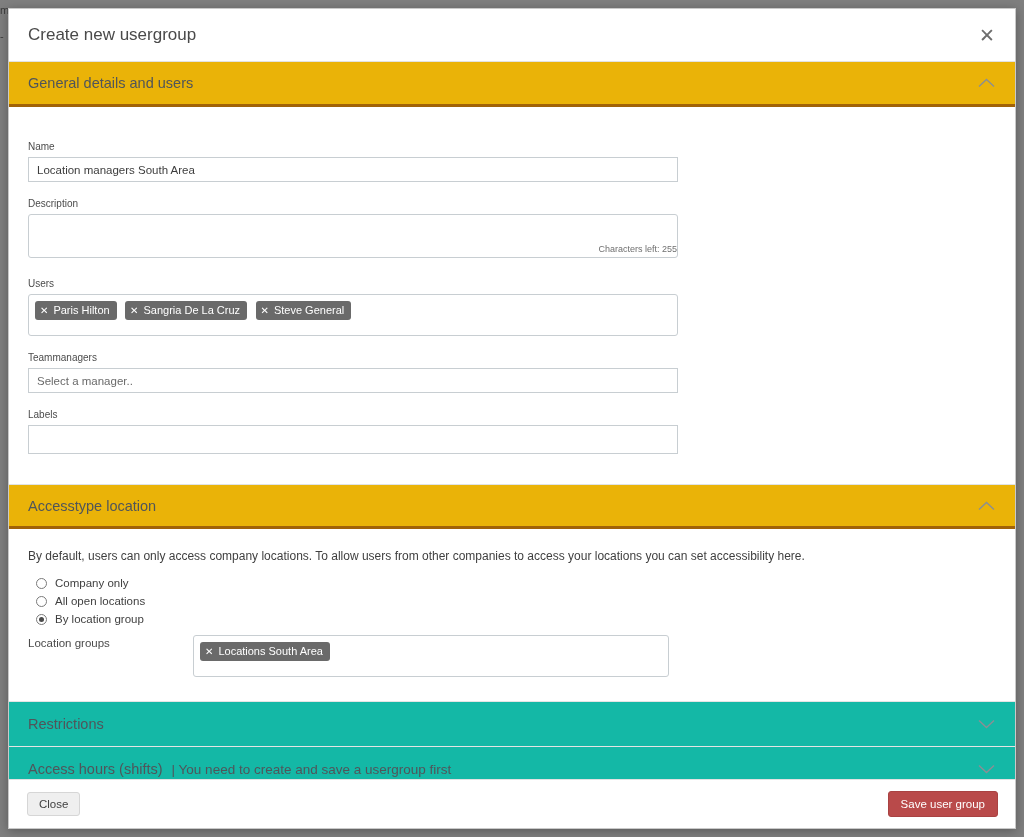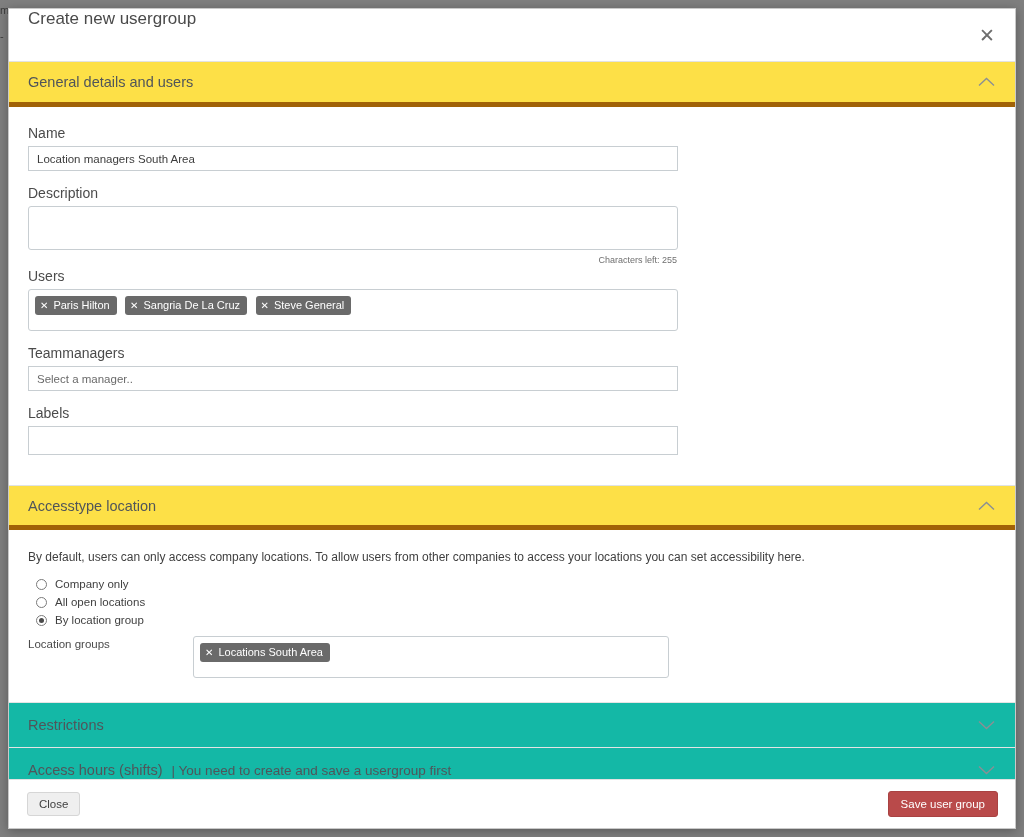--- a/index.html
+++ b/index.html
@@ -38,21 +38,21 @@
     border: 1px solid #c9c9c9;
     box-shadow: 0 2px 10px rgba(0,0,0,0.3);
     display: flex;
     flex-direction: column;
   }
   .modal-header {
     height: 53px;
     min-height: 53px;
     border-bottom: 1px solid #e2e2e2;
     display: flex;
-    align-items: flex-start;
+    align-items: center;
     padding: 0 18px 0 19px;
     position: relative;
   }
   .modal-title {
     font-size: 17px;
     color: #4a4a4a;
     font-weight: normal;
   }
   .close-x {
     position: absolute;
@@ -66,23 +66,23 @@
     text-align: center;
     cursor: pointer;
     font-family: "DejaVu Sans", sans-serif;
   }
   .modal-body {
     flex: 1;
     overflow: hidden;
     position: relative;
   }
   .section-head {
-    background: #fde047;
+    background: #eab308;
     border-top: 1px solid #dfe3e5;
-    border-bottom: 5px solid #a16207;
+    border-bottom: 3px solid #a16207;
     height: 45px;
     display: flex;
     align-items: center;
     padding: 0 18px 0 19px;
     position: relative;
   }
   .section-head.first { border-top: none; }
   .section-head-title {
     font-size: 14.5px;
     color: #50555a;
@@ -93,24 +93,25 @@
     top: 50%;
     width: 17px;
     height: 10px;
     transform: translateY(-50%);
   }
   .chev svg { display: block; }
   .section-body {
     padding: 18px 19px 10px 19px;
   }
   .field-label {
-    font-size: 14px;
+    font-size: 10px;
     color: #4b4b4b;
     margin-bottom: 5px;
     display: block;
+    margin-top: 16px;
   }
   .txt-input {
     width: 650px;
     height: 25px;
     border: 1px solid #c8ced2;
     border-radius: 0;
     padding: 0 8px;
     font-size: 11.5px;
     color: #3d3d3d;
     background: #fff;
@@ -128,21 +129,21 @@
     resize: none;
     font-size: 11.5px;
     padding: 5px 8px;
     font-family: "Liberation Sans", sans-serif;
     outline: none;
     color: #3d3d3d;
   }
   .chars-left {
     position: absolute;
     right: 1px;
-    top: 49px;
+    top: 30px;
     font-size: 9px;
     color: #6f6f6f;
   }
   .tag-box {
     width: 650px;
     min-height: 42px;
     border: 1px solid #c8ced2;
     border-radius: 3px;
     padding: 5px 6px;
     background: #fff;

